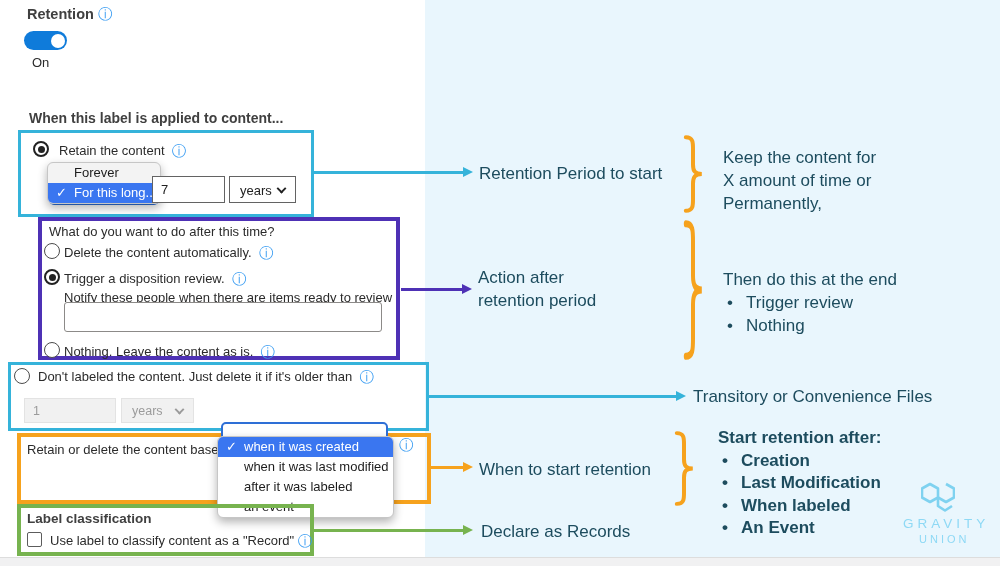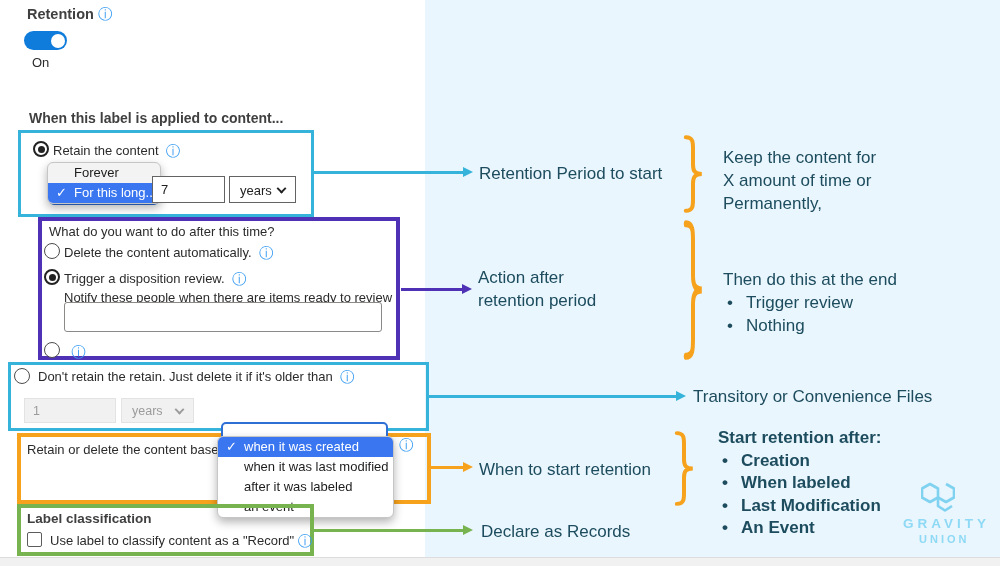--- a/index.html
+++ b/index.html
@@ -56,42 +56,42 @@
 
   
   .note { position:absolute; color:#1d4c5e; font-size:17px; line-height:23px; white-space:nowrap; }
   .blist { list-style:none; }
   .blist li { position:relative; padding-left:23px; }
   .blist li::before { content:"\2022"; position:absolute; left:4px; }
 
   .brace { position:absolute; }
 
   
-  .logo-word { position:absolute; color:#8ed9f5; font-weight:bold; letter-spacing:4px; white-space:nowrap; }
+  .logo-word { position:absolute; color:#8ed9f5; font-weight:normal; letter-spacing:4px; white-space:nowrap; }
 </style>
 </head>
 <body>
 
 <div class="canvas">
 
   <div class="abs bg-right"></div>
   <div class="abs bottom-strip"></div>
 
   <div class="abs ptext pbold" style="left:27px; top:6px; font-size:14.5px;">Retention</div>
   <span class="abs info" style="left:98px; top:7px;"></span>
   <div class="toggle" style="left:24px; top:31px;">
     <span class="knob"></span>
   </div>
   <div class="abs ptext" style="left:32px; top:55px;text-align:right;">On</div>
 
   <div class="abs ptext pbold" style="left:29px; top:110px; font-size:14px;">When this label is applied to content...</div>
 
   <div class="obox" style="left:18px; top:130px; width:296px; height:87px; border-width:3.5px; border-color:#35b3da;"></div>
   <span class="radio sel" style="left:33px; top:141px;"></span>
-  <div class="abs ptext" style="left:53px; top:143px;"><span>Retain the content</span>&nbsp; <span class="info"></span></div>
+  <div class="abs ptext" style="left:59px; top:143px;"><span>Retain the content</span>&nbsp; <span class="info"></span></div>
 
   <div class="focus-sliver" style="left:49px; top:181px; width:110px; height:24px;"></div>
   <div class="menu" style="left:47px; top:162px; width:114px; background:#f3f3f3;">
     <div class="row">Forever</div>
     <div class="row hl checked">For this long...</div>
   </div>
 
   <input class="tinput" style="left: 152px; top: 176px; width: 73px; height: 27px;" value="7">
   <div class="sel-box" style="left:229px; top:176px; width:67px; height:27px;">
     <span class="lbl">years</span>
@@ -104,25 +104,25 @@
   <span class="radio" style="left:44px; top:243px;"></span>
   <div class="abs ptext" style="left:64px; top:245px;"><span>Delete the content automatically.</span>&nbsp; <span class="info"></span></div>
 
   <span class="radio sel" style="left:44px; top:269px;"></span>
   <div class="abs ptext" style="left:64px; top:271px;"><span>Trigger a disposition review.</span>&nbsp; <span class="info"></span></div>
 
   <div class="abs ptext" style="left:64px; top:290px;">Notify these people when there are items ready to review</div>
   <input class="tinput" style="left: 64px; top: 302px; width: 318px; height: 30px; border: 1px solid rgb(140, 138, 136); border-radius: 3px;">
 
   <span class="radio" style="left:44px; top:342px;"></span>
-  <div class="abs ptext" style="left:64px; top:344px;">&nbsp; <span class="info"></span></div>
+  <div class="abs ptext" style="left:64px; top:344px;"><span>Nothing. Leave the content as is.</span>&nbsp; <span class="info"></span></div>
 
   <div class="obox" style="left:8px; top:362px; width:421px; height:69px; border-width:3.5px; border-color:#35b3da;"></div>
   <span class="radio" style="left:14px; top:368px;"></span>
-  <div class="abs ptext" style="left:38px; top:369px;"><span>Don't retain the retain. Just delete it if it's older than</span>&nbsp; <span class="info"></span></div>
+  <div class="abs ptext" style="left:38px; top:369px;"><span>Don't labeled the content. Just delete it if it's older than</span>&nbsp; <span class="info"></span></div>
   <input class="tinput disabled-field" style="left: 24px; top: 398px; width: 92px; height: 25px; font-size: 12.5px;" value="1">
   <div class="sel-box disabled-field" style="left:121px; top:398px; width:73px; height:25px; font-size:12.5px;">
     <span class="lbl">years</span>
     <span class="chev"></span>
   </div>
 
   <div class="obox" style="left:17px; top:433px; width:414px; height:71px; border-width:4px; border-color:#f6a21d;"></div>
   <div class="abs ptext" style="left:27px; top:442px;">Retain or delete the content based o</div>
   <div class="focus-sliver" style="left:221px; top:422px; width:167px; height:20px;"></div>
   <div class="menu" style="left:217px; top:436px; width:177px; background:#ffffff;">
@@ -184,22 +184,22 @@
     <ul class="blist">
       <li>Trigger review</li>
       <li>Nothing</li>
     </ul>
   </div>
 
   <div class="note" style="left:718px; top:427px; line-height:22.5px;font-weight:bold;">
     <div>Start retention after:</div>
     <ul class="blist">
       <li>Creation</li>
+      <li>Last Modification</li>
       <li>When labeled</li>
-      <li>Last Modification</li>
       <li>An Event</li>
     </ul>
   </div>
 
   <svg class="abs" style="left:921px; top:482px;" width="34" height="31" viewBox="0 0 34 31">
     <path d="M9 2 L17 6.5 L17 15.5 L9 20 L1 15.5 L1 6.5 Z" fill="none" stroke="#7fd2f0" stroke-width="2.6" stroke-linejoin="round"></path>
     <path d="M25 2 L33 6.5 L33 15.5 L25 20 L17 15.5" fill="none" stroke="#7fd2f0" stroke-width="2.6" stroke-linejoin="round"></path>
     <path d="M17 15.5 L17 24 L24 28.5 L31 24" fill="none" stroke="#7fd2f0" stroke-width="2.6" stroke-linejoin="round"></path>
   </svg>
   <div class="logo-word" style="left:903px; top:516px; font-size:13.5px;">GRAVITY</div>

